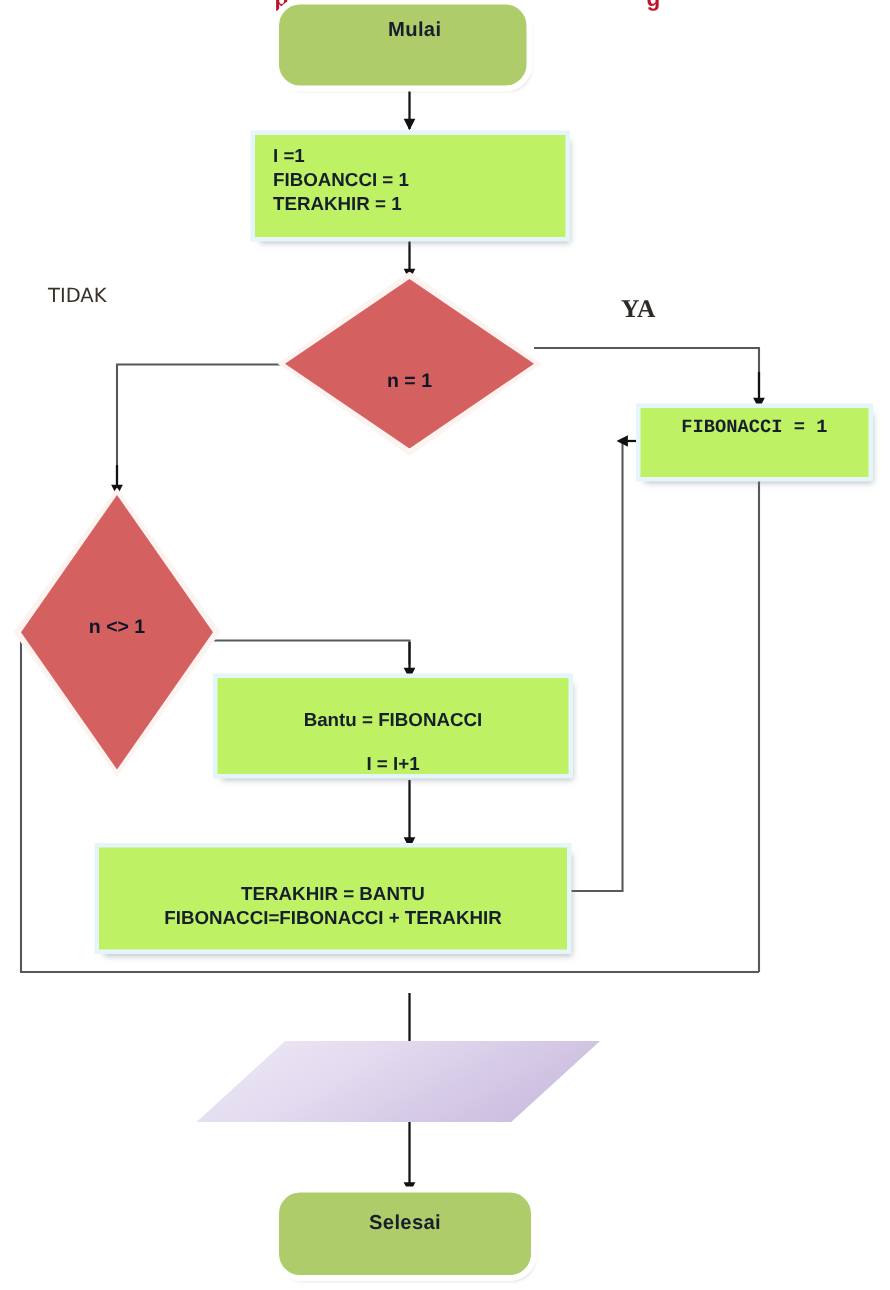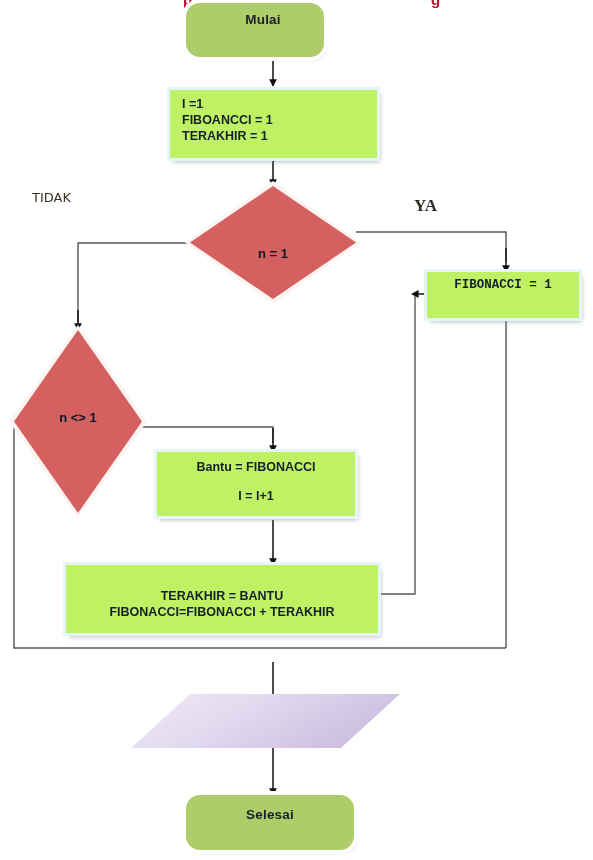--- a/index.html
+++ b/index.html
@@ -188,21 +188,21 @@
       <line x1="273" y1="428" x2="273" y2="452" marker-end="url(#arrowDown)"></line>
 
       <line x1="273" y1="520" x2="273" y2="565" marker-end="url(#arrowDown)"></line>
 
       <line x1="273" y1="662" x2="273" y2="710" marker-end="url(#arrowDown)"></line>
 
       <line x1="273" y1="748" x2="273" y2="795" marker-end="url(#arrowDown)"></line>
     </g>
   </svg>
 
-  <div class="node terminator" style="left:186px; top:3px; width:138px; height:54px; padding-top:8px;padding-left:16px;">
+  <div class="node terminator" style="left:186px; top:3px; width:165px; height:54px; padding-top:8px;padding-left:16px;">
     <div class="ntext">Mulai</div>
   </div>
 
   <div class="node process" style="left:170px; top:90px; width:207px; height:68px; padding:6px 0 0 12px;">
     <div class="ntext" style="text-align:left;">I =1
 FIBOANCCI = 1
 TERAKHIR = 1</div>
   </div>
 
   <div class="decision-wrap" style="left:190px; top:186px; width:166px; height:113px;">
@@ -214,21 +214,21 @@
   <div class="node process" style="left:427px; top:272px; width:152px; height:46px; padding-top:5px;font-family:Liberation Mono, monospace;">
     <div class="ntext">FIBONACCI = 1</div>
   </div>
 
   <div class="decision-wrap" style="left:14px; top:330px; width:128px; height:183px;">
     <div class="decision-halo"></div>
     <div class="decision-shape"></div>
     <div class="decision-label" style="top:80px;">n &lt;&gt; 1</div>
   </div>
 
-  <div class="node process" style="left:145px; top:452px; width:198px; height:64px; padding-top:7px;margin-left:12px;">
+  <div class="node process" style="left:145px; top:452px; width:234px; height:64px; padding-top:20px;">
     <div class="ntext">Bantu = FIBONACCI</div>
     <div class="ntext" style="margin-top:13px;">I = I+1</div>
   </div>
 
   <div class="node process" style="left:66px; top:565px; width:312px; height:68px; padding-top:9px;">
     <div class="ntext" style="margin-top:14px;">TERAKHIR = BANTU</div>
     <div class="ntext">FIBONACCI=FIBONACCI + TERAKHIR</div>
   </div>
 
   <div class="output-wrap" style="left:131px; top:694px; width:269px; height:54px;">

